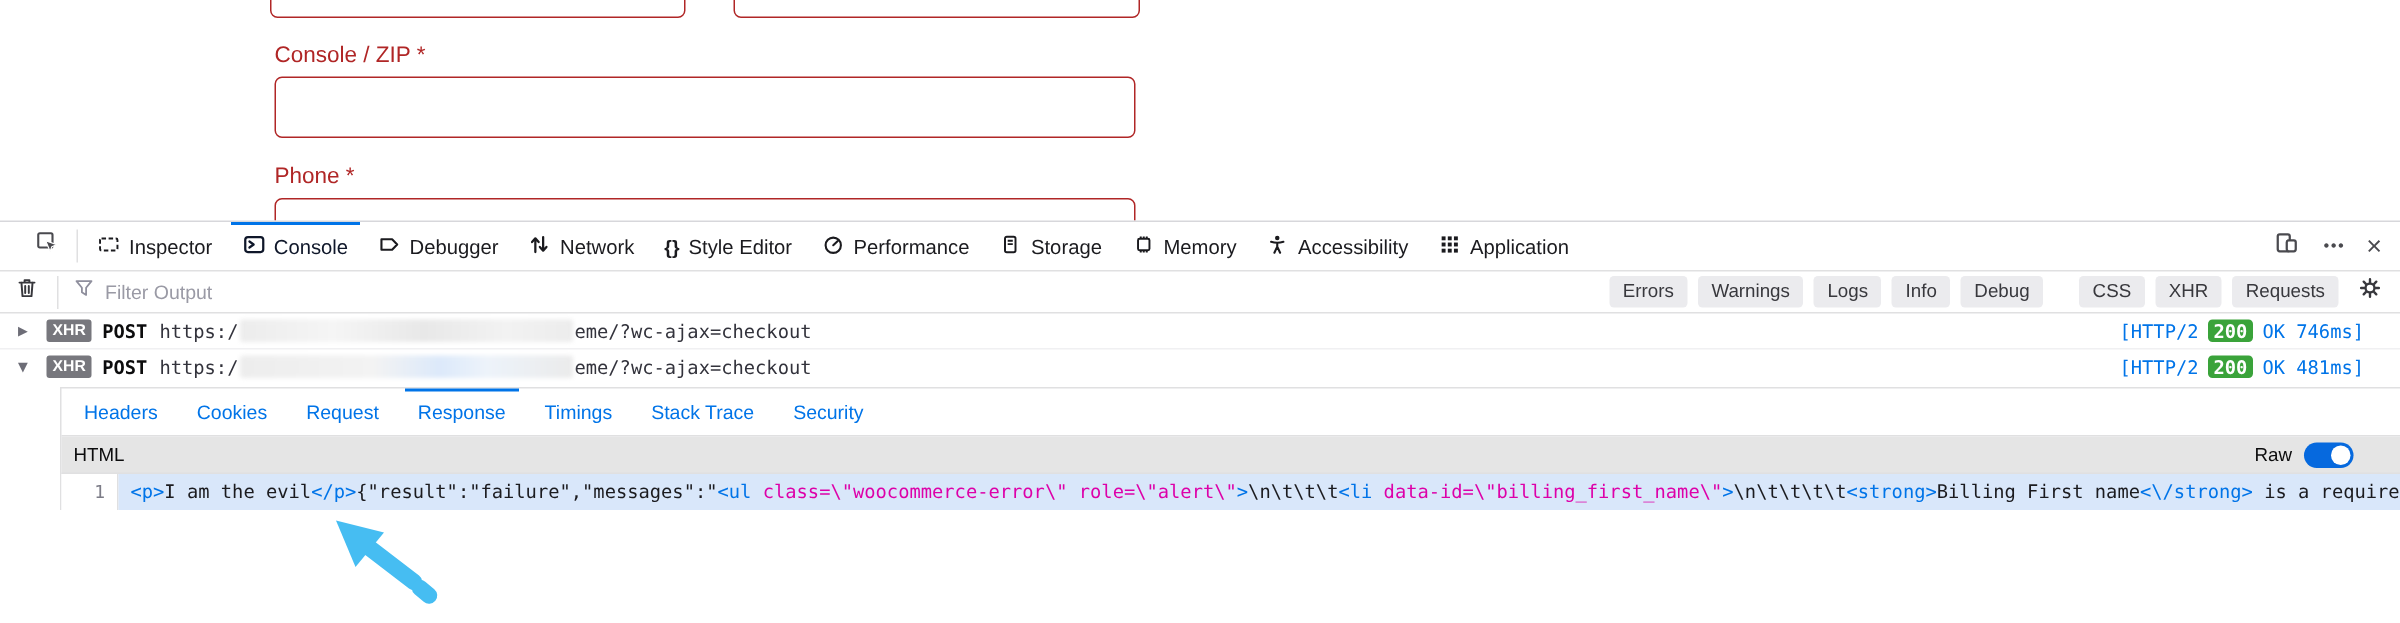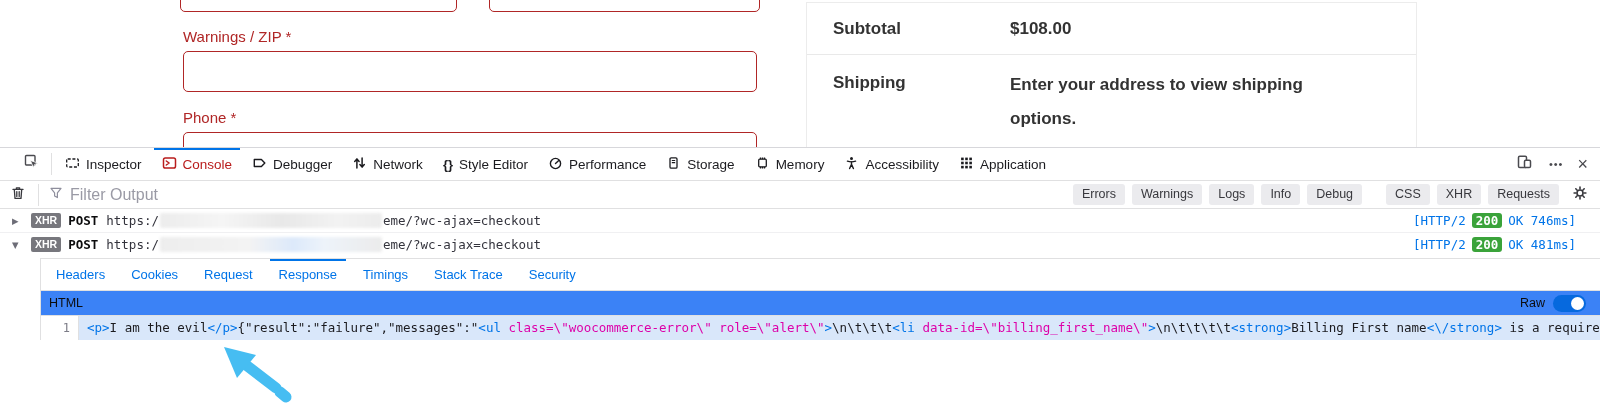--- a/index.html
+++ b/index.html
@@ -29,29 +29,29 @@
   
   .dt { position:absolute; top:147px; left:0; width:1600px; height:268px; background:#fff;
         border-top:1px solid #d7d7db; color:#0c0c0d; }
   .vdiv { width:1px; background:#e0e0e1; align-self:center; height:22px; margin:0 3px; }
 
   .dt-toolbar { display:flex; align-items:stretch; height:33px; border-bottom:1px solid #e0e0e1; padding-left:16px; }
   .tool-btn { display:flex; align-items:center; padding:0 8px; color:#4a4a4f; cursor:default; }
   .dt-tab { position:relative; display:flex; align-items:center; gap:6px; padding:0 10px;
             font-size:13.5px; color:#1b1b1f; white-space:nowrap; }
   .dt-tab svg { flex:0 0 auto; }
-  .dt-tab.active { color:#b91c1c; }
+  .dt-tab.active { color:#0f172a; }
   .dt-tab.active::before { content:""; position:absolute; top:0; left:2px; right:2px; height:2px; background:#0074e8; }
   .brace-icon { font-size:13px; font-weight:bold; letter-spacing:0; }
   .dt-right { margin-left:auto; display:flex; align-items:center; gap:2px; padding-right:6px; }
   .dots-icon { font-size:11px; letter-spacing:1px; color:#4a4a4f; padding:0 6px; }
   .close-icon { font-size:18px; color:#4a4a4f; padding:0 6px; line-height:1; }
 
   .dt-filter { display:flex; align-items:center; height:28px; border-bottom:1px solid #e0e0e1; padding:0 10px 0 8px; gap:7px; }
-  .filter-input { border:none; outline:none; flex:1; font-size:16px; color:#0c0c0d; min-width:60px; font-family:"Liberation Sans",sans-serif; }
+  .filter-input { border:none; outline:none; flex:1; font-size:13px; color:#0c0c0d; min-width:60px; font-family:"Liberation Sans",sans-serif; }
   .filter-input::placeholder { color:#9a9aa5; }
   .fbtn { font-size:12.5px; color:#38383d; background:#ebebee; border-radius:3px; padding:3px 9px; line-height:1.15; white-space:nowrap; }
   .fgroup { display:flex; gap:7px; align-items:center; }
   .fgap { width:10px; }
 
   .con-row { display:flex; align-items:center; height:23px; padding:0 0 0 12px;
              font-family:"DejaVu Sans Mono", monospace; font-size:12.5px; color:#33333c; }
   .con-row.first { border-bottom:1px solid #f0f0f2; height:24px; }
   .twisty { width:12px; font-size:8.5px; color:#6d6d77; font-family:"DejaVu Sans",sans-serif; }
   .xhr-badge { background:#77777d; color:#fff; font-size:10.5px; font-weight:bold; border-radius:2px;
@@ -60,22 +60,22 @@
   .censor { display:inline-block; width:222px; height:15px; margin:0 1px; border-radius:2px;
             background:linear-gradient(90deg,#ececec,#f5f5f5 28%,#e8e8e8 55%,#f2f2f2 80%,#ececec); filter:blur(1.5px); }
   .censor.b { background:linear-gradient(90deg,#ededed,#f3f3f3 40%,#dce9fa 60%,#edf3fa 74%,#ebebeb); }
   .status { margin-left:auto; padding-right:24px; color:#0074e8; display:flex; align-items:center; gap:6px; }
   .code200 { background:#3aa33a; color:#fff; border-radius:3px; padding:1px 4px; font-weight:bold; line-height:1.1; }
 
   .net-panel { margin-left:40px; border-left:1px solid #e0e0e1; border-top:1px solid #e0e0e1; margin-top:2px; }
   .net-tabs { display:flex; align-items:stretch; height:32px; border-bottom:1px solid #e0e0e1; padding-left:2px; }
   .net-tab { position:relative; display:flex; align-items:center; padding:0 13px; color:#0074e8; font-size:13px; white-space:nowrap; }
   .net-tab.active::before { content:""; position:absolute; top:0; left:4px; right:4px; height:2px; background:#0074e8; }
-  .html-row { display:flex; align-items:center; height:25px; background:#3b82f6; border-bottom:1px solid #e0e0e1;
-              padding:0 14px 0 8px; font-size:12.5px; color:#0c0c0d; }
+  .html-row { display:flex; align-items:center; height:25px; background:#e5e5e5; border-bottom:1px solid #e0e0e1;
+              padding:0 31px 0 8px; font-size:12.5px; color:#0c0c0d; }
   .raw-wrap { margin-left:auto; display:flex; align-items:center; gap:8px; }
   .toggle { width:33px; height:17px; background:#0669de; border-radius:9px; position:relative; }
   .toggle .knob { position:absolute; right:2px; top:2px; width:13px; height:13px; background:#fff; border-radius:50%; }
   .code-row { display:flex; height:24px; }
   .gutter { width:38px; border-right:1px solid #e0e0e1; color:#7c7c87; font-family:"DejaVu Sans Mono",monospace;
             font-size:12px; text-align:right; padding-right:8px; line-height:24px; background:#fff; }
   .codeline { flex:1; background:#d9e7fa; font-family:"DejaVu Sans Mono",monospace; font-size:12.5px;
               line-height:24px; white-space:pre; overflow:hidden; padding-left:8px; }
   .tok-tag { color:#0074e8; }
   .tok-attr { color:#dd00a9; }
@@ -85,36 +85,26 @@
 </style>
 </head>
 <body>
 
 <div class="stage">
 
   <section class="page-top">
     <div class="winput pa"></div>
     <div class="winput pb"></div>
 
-    <div class="flabel l1">Warnings / ZIP *</div>
+    <div class="flabel l1">Console / ZIP *</div>
     <div class="winput postcode"></div>
 
     <div class="flabel l2">Phone *</div>
     <div class="winput phone"></div>
 
-    <aside class="cart">
-      <div class="cart-row1">
-        <div class="cart-th">Subtotal</div>
-        <div class="cart-td">$108.00</div>
-      </div>
-      <div class="cart-row2">
-        <div class="cart-th">Shipping</div>
-        <div class="cart-td">Enter your address to view shipping options.</div>
-      </div>
-    </aside>
   </section>
 
   <section class="dt">
 
     <div class="dt-toolbar">
       <div class="tool-btn">
         <span>
           <svg width="16" height="16" viewBox="0 0 16 16">
               <rect x="1.5" y="1.5" width="9.5" height="9.5" rx="1" fill="none" stroke="#4a4a4f" stroke-width="1.4"></rect>
               <path d="M6.4 6.4 L13.8 9.2 L10.6 10.4 L9.4 13.6 Z" fill="#4a4a4f" stroke="#fff" stroke-width="0.8"></path>

